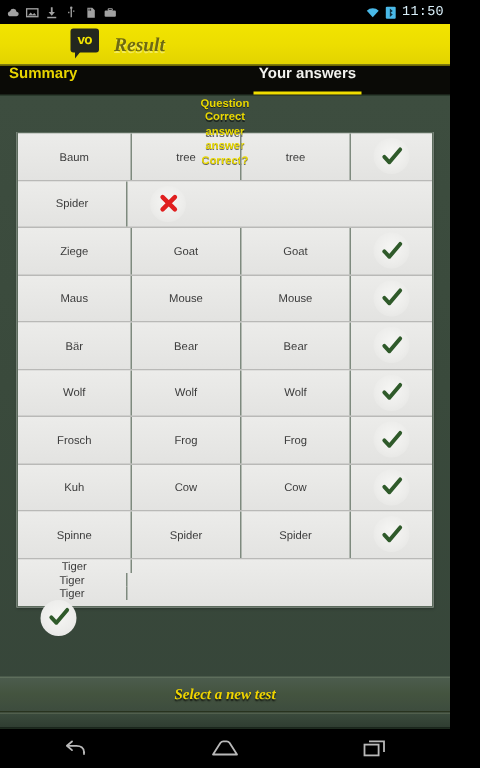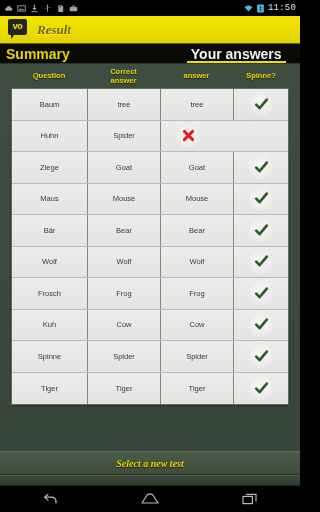--- a/index.html
+++ b/index.html
@@ -30,21 +30,21 @@
              font-family: Liberation Mono, monospace; }
 
   
   .actionbar {
     height: 28px;
     background: linear-gradient(180deg,#f2e400 0%, #ecdd00 55%, #e2d300 100%);
     display: flex; align-items: center;
     padding-left: 8px;
     border-bottom: 1px solid #6b6500;
   }
-  .logo { width: 22px; height: 22px; position: relative; flex: none; }
+  .logo { width: 22px; height: 22px; position: relative; flex: none; margin-left: 39px; }
   .logo-bub {
     position: absolute; left: 0; top: 0;
     width: 19px; height: 16px;
     background: #23271f;
     border-radius: 2px;
     display: flex; align-items: center; justify-content: center;
   }
   .logo-bub span {
     color: #f2e400; font-size: 9px; font-weight: bold;
     letter-spacing: -.5px; line-height: 1;
@@ -62,37 +62,38 @@
     text-shadow: 0 1px 0 rgba(255,255,200,.45);
   }
 
   
   .tabs {
     height: 20px; background: #0a0a06;
     display: flex; align-items: stretch;
     border-bottom: 1px solid #2a3a2c;
   }
   .tab {
-    display: flex; align-items: center;
-    font-size: 14px; font-weight: bold;
+    display: flex; 
+    font-size: 10px; font-weight: bold;
     position: relative;
   }
   .tab-summary { color: #e8d400; padding-left: 6px; }
   .tab-answers { color: #f2f2ee; margin-left: 117px; padding: 0 4px; }
   .tab-answers::after {
     content: ""; position: absolute;
     left: 0; right: 0; bottom: 0; height: 2px;
     background: #efdd00;
   }
 
   
   .thead {
     height: 24px;
     display: flex; align-items: center;
     padding: 0 11px;
+    flex-direction: column;
   }
   .th {
     color: #e9d800; font-size: 7.5px; font-weight: bold;
     text-align: center; line-height: 1.25;
     text-shadow: 0 1px 0 rgba(0,0,0,.55);
   }
   .c1 { width: 76px; }
   .c2 { width: 73px; }
   .c3 { width: 73px; }
   .c4 { width: 56px; }
@@ -102,21 +103,21 @@
     margin: 0 11px;
     border: 1px solid #5d6c5e;
     background: #e7e7e5;
     box-shadow: 0 1px 2px rgba(0,0,0,.35);
   }
   .row {
     display: flex; height: 31.5px;
     border-bottom: 1px solid #b9b9b7;
     background: linear-gradient(180deg,#ececea 0%, #e3e3e1 100%);
   }
-  .row:last-child { border-bottom: none; }
+  .row:last-child { border-bottom: none; flex-direction: column; }
   .cell {
     display: flex; align-items: center; justify-content: center;
     font-size: 7.5px; color: #3b3b3b;
     border-right: 1px solid #7e8a7e;
     height: 100%;
   }
   .cell:last-child { border-right: none; }
   .cell.c1 { width: 76px; }
   .cell.c2 { width: 73px; }
   .cell.c3 { width: 73px; }
@@ -226,38 +227,37 @@
 
   <div class="thead">
     <div class="th c1">Question</div>
     <div class="th c2">
       <div>Correct</div>
       <div>answer</div>
     </div>
     <div class="th c3">
       <div>answer</div>
     </div>
-    <div class="th c4">Spinne?</div>
+    <div class="th c4">Correct?</div>
   </div>
 
   <div class="tablewrap" id="tbody">
       <div class="row">
         <div class="cell c1">Baum</div>
         <div class="cell c2">tree</div>
         <div class="cell c3">tree</div>
         <div class="cell c4">
           <div class="mark">
             <svg width="15" height="15" viewBox="0 0 15 15">
               <path d="M2.2 7.6l3.4 3.6L12.8 2.6" fill="none" stroke="#2f5a2a" stroke-width="2.6" stroke-linecap="round" stroke-linejoin="round"></path>
             </svg>
           </div>
         </div>
       </div>
       <div class="row">
-        <div class="cell c1">Huhn</div>
         <div class="cell c3">Spider</div>
         <div class="cell c4">
           <div class="mark">
             <svg width="13" height="13" viewBox="0 0 13 13">
               <path d="M2.4 2.4l8.2 8.2M10.6 2.4l-8.2 8.2" fill="none" stroke="#e01f1f" stroke-width="3" stroke-linecap="round"></path>
             </svg>
           </div>
         </div>
       </div>
       <div class="row">

